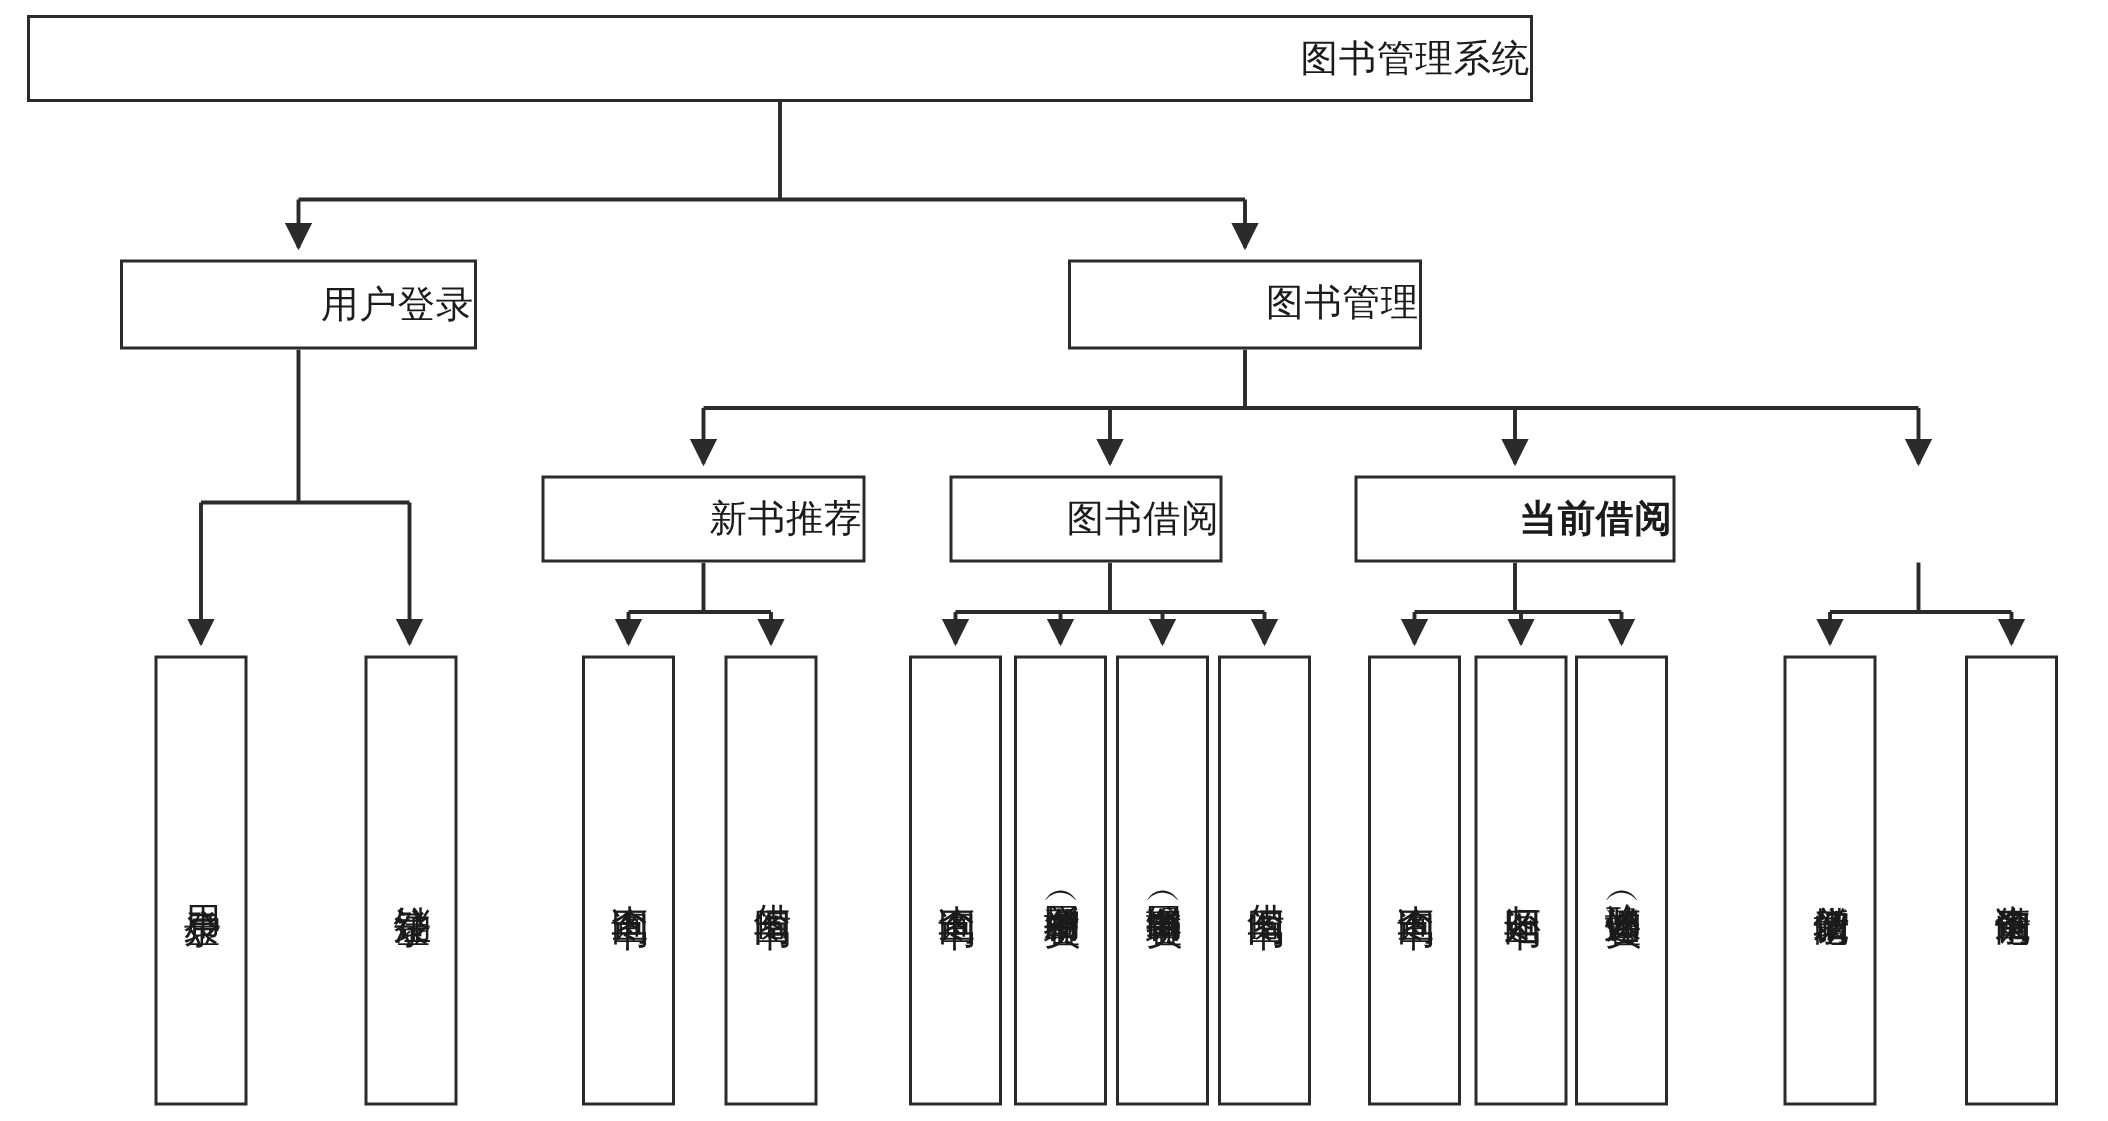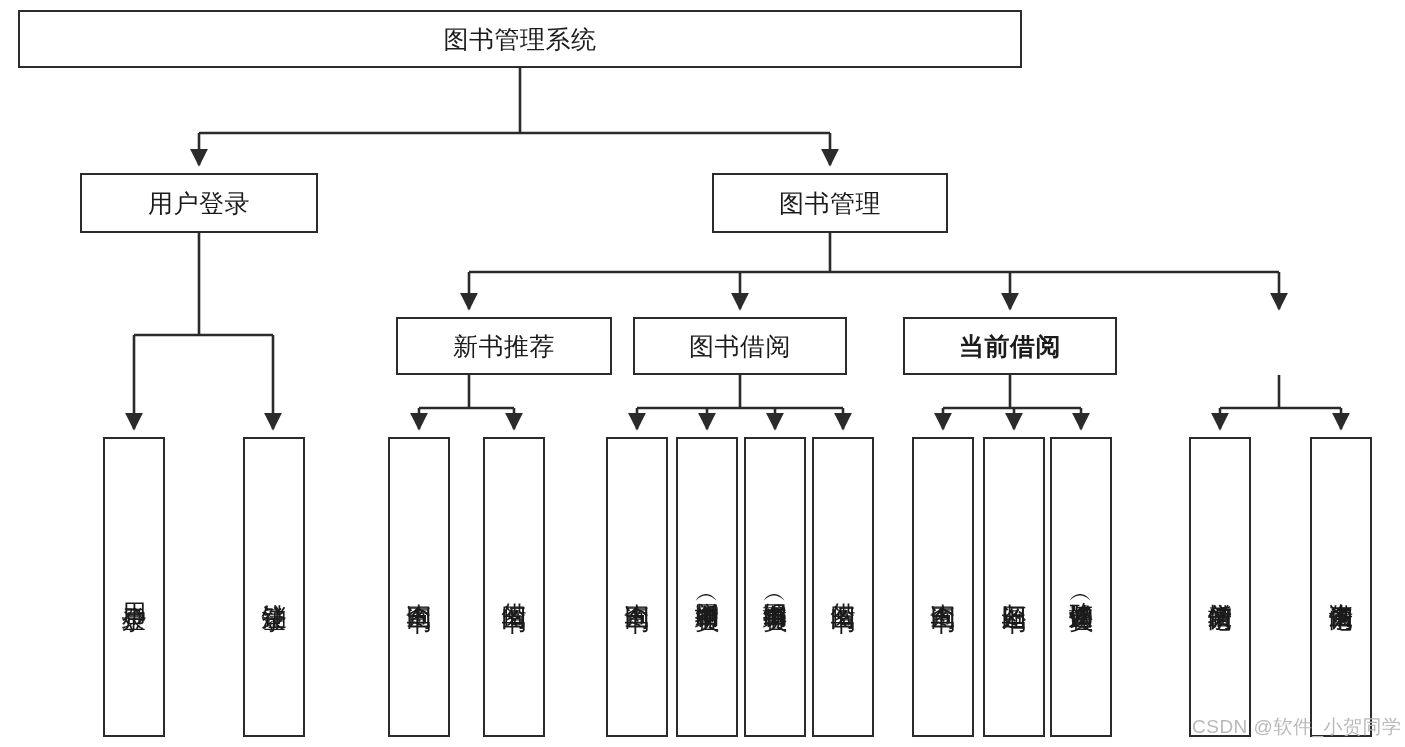--- a/index.html
+++ b/index.html
@@ -25,21 +25,21 @@
     height: 747px;
     pointer-events: none;
   }
   .node {
     position: absolute;
     box-sizing: border-box;
     background: #ffffff;
     border: 2.5px solid #2b2b2b;
     display: flex;
     align-items: center;
-    justify-content: center;
+    justify-content: flex-end;
     color: #1b1b1b;
   }
   .node-label {
     display: block;
     text-align: center;
     line-height: 1.08;
     letter-spacing: 0.5px;
   }
   
   .node.horiz .node-label {
@@ -129,28 +129,28 @@
     </g>
   </svg>
 
   <div class="node root horiz" style="left:18px; top:10px; width:1004px; height:58px;">
     <span class="node-label">图书管理系统</span>
   </div>
 
   <div class="node horiz" style="left:80px; top:173px; width:238px; height:60px;">
     <span class="node-label">用户登录</span>
   </div>
-  <div class="node horiz" style="left:712px; top:173px; width:236px; height:60px;">
+  <div class="node horiz" style="left:712px; top:173px; width:236px; height:60px;font-family:Liberation Mono, monospace;">
     <span class="node-label">图书管理</span>
   </div>
 
-  <div class="node horiz" style="left:361px; top:317px; width:216px; height:58px;margin-left:35px;">
+  <div class="node horiz" style="left:361px; top:317px; width:216px; height:58px;">
     <span class="node-label">新书推荐</span>
   </div>
-  <div class="node horiz" style="left:633px; top:317px; width:214px; height:58px;">
+  <div class="node horiz" style="left:633px; top:317px; width:182px; height:58px;">
     <span class="node-label">图书借阅</span>
   </div>
   <div class="node horiz" style="left:903px; top:317px; width:214px; height:58px;font-weight:bold;">
     <span class="node-label">当前借阅</span>
   </div>
 
   <div class="node vert" style="left:103px; top:437px; width:62px; height:300px;">
     <span class="node-label">用户登录</span>
   </div>
   <div class="node vert" style="left:243px; top:437px; width:62px; height:300px;">
@@ -187,15 +187,14 @@
     <span class="node-label">确认归还（管理员）</span>
   </div>
 
   <div class="node vert tall-text" style="left:1189px; top:437px; width:62px; height:300px;">
     <span class="node-label">新增借阅记录</span>
   </div>
   <div class="node vert tall-text" style="left:1310px; top:437px; width:62px; height:300px;">
     <span class="node-label">查询借阅记录</span>
   </div>
 
-  <div class="watermark" style="left:1192px; top:714px;">CSDN @软件_小贺同学</div>
 
 </div>
 
 </body></html>

